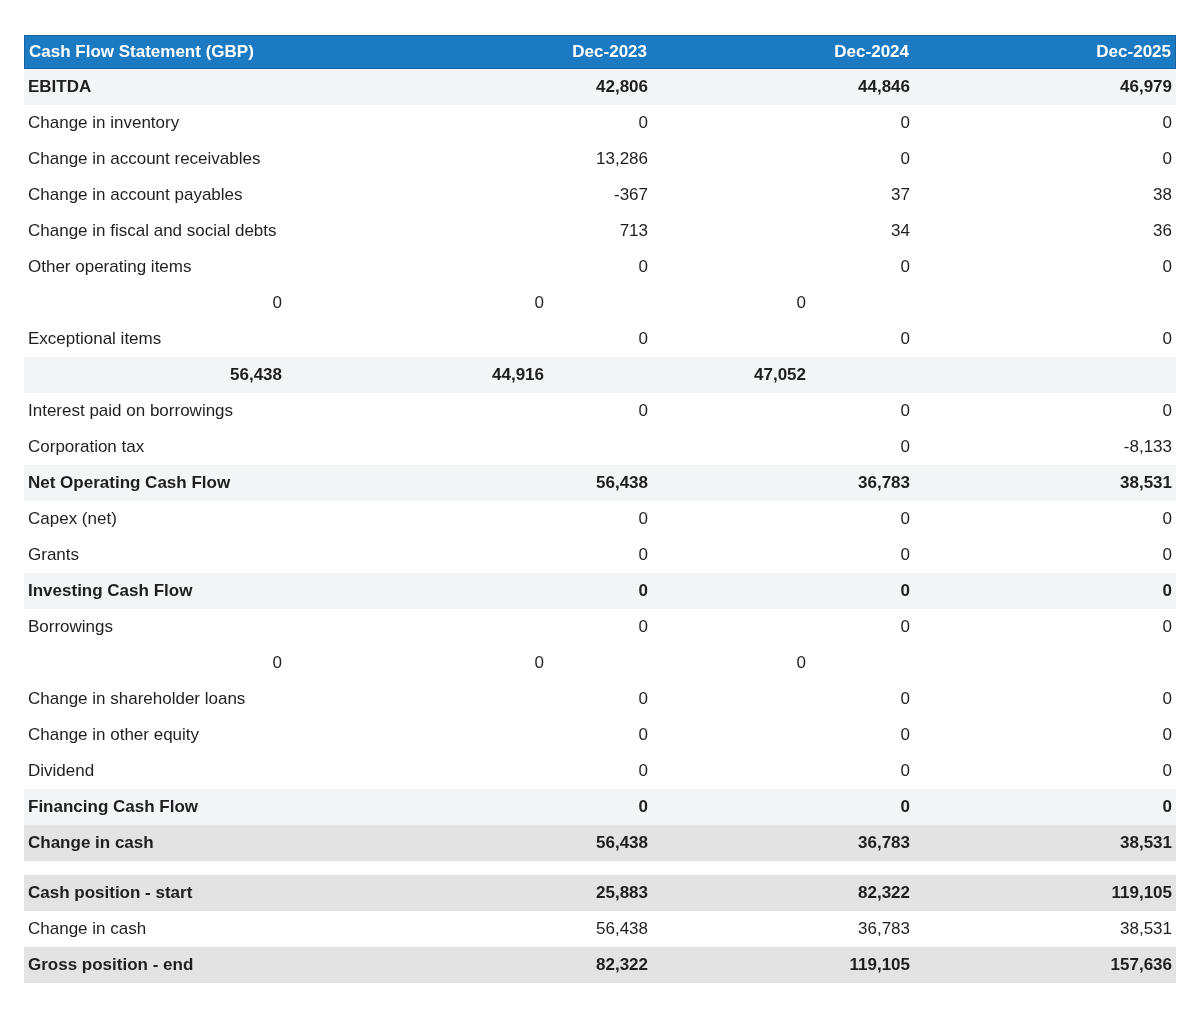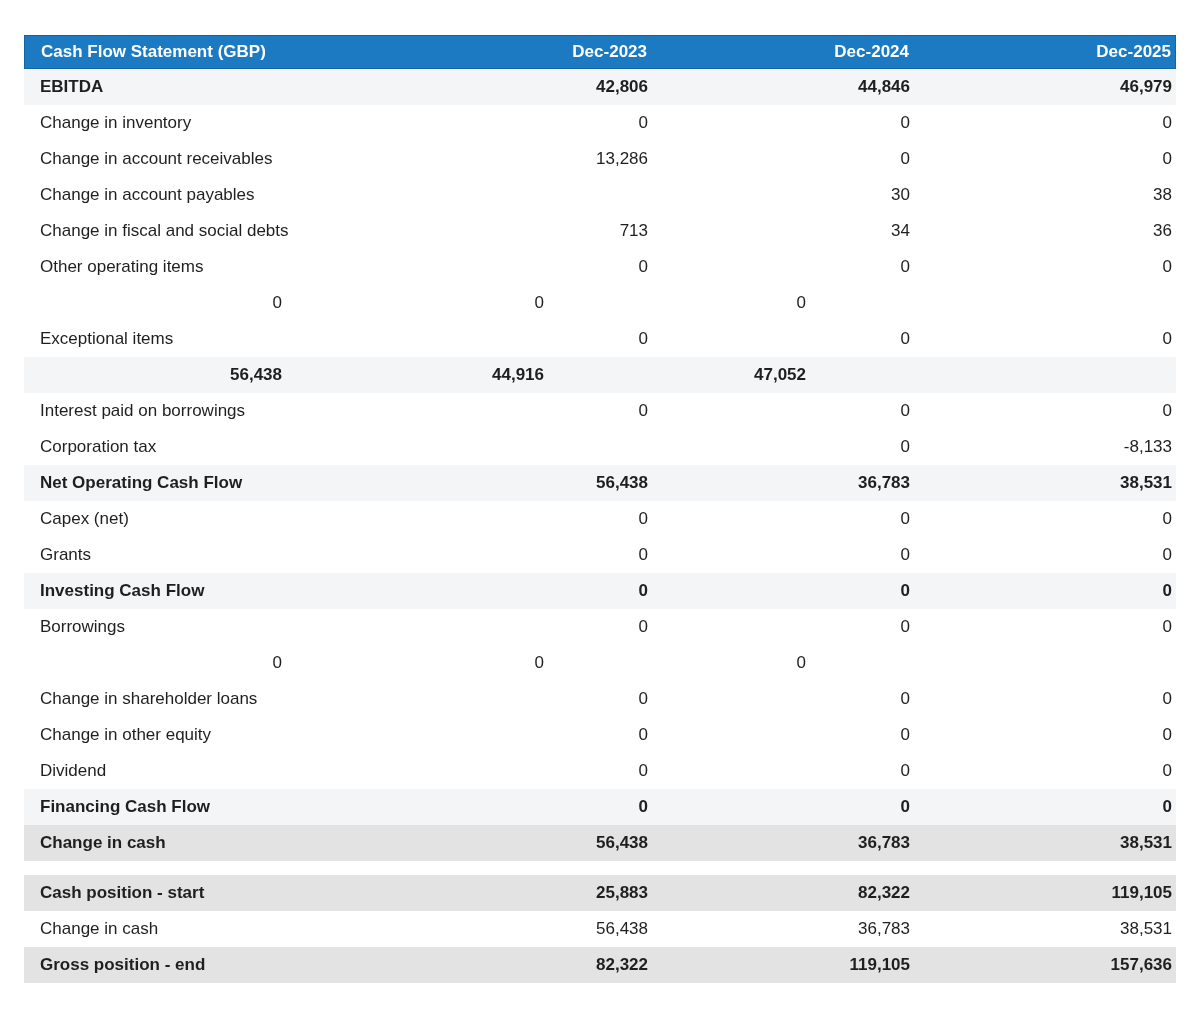--- a/index.html
+++ b/index.html
@@ -38,21 +38,21 @@
     font-weight: 700;
   }
   .row.total {
     background: var(--total-row-bg, #e3e3e3);
     font-weight: 700;
   }
   .cell { overflow: hidden; white-space: nowrap; }
   .cell.label {
     flex: 1;
     text-align: left;
-    padding-left: 16px;
+    padding-left: 4px;
   }
   .cell.num {
     width: 258px;
     flex: none;
     text-align: right;
     padding-right: 4px;
   }
   .spacer { height: 14px; background: #ffffff; }
 </style>
 </head>
@@ -79,21 +79,22 @@
         <div class="cell num">0</div>
       </div>
       <div class="row normal">
         <div class="cell label">Change in account receivables</div>
         <div class="cell num">13,286</div>
         <div class="cell num">0</div>
         <div class="cell num">0</div>
       </div>
       <div class="row normal">
         <div class="cell label">Change in account payables</div>
-        <div class="cell num">30</div>
+        <div class="cell num">-367</div>
+        <div class="cell num">37</div>
         <div class="cell num">38</div>
       </div>
       <div class="row normal">
         <div class="cell label">Change in fiscal and social debts</div>
         <div class="cell num">713</div>
         <div class="cell num">34</div>
         <div class="cell num">36</div>
       </div>
       <div class="row normal">
         <div class="cell label">Other operating items</div>

